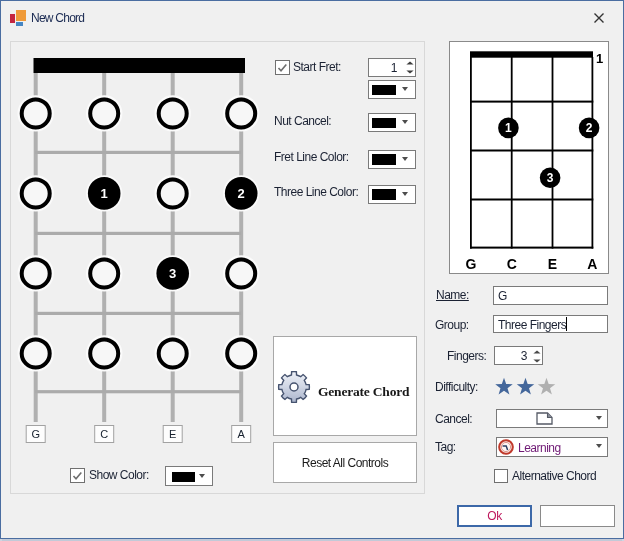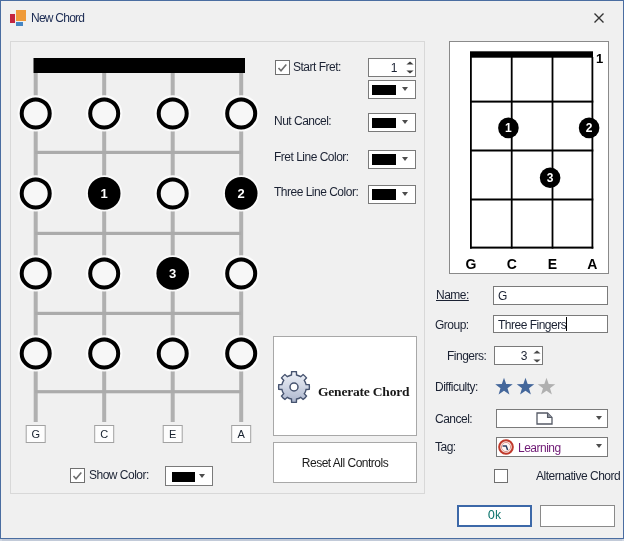--- a/index.html
+++ b/index.html
@@ -223,18 +223,18 @@
 <div class="field" style="left:496px;top:437px;width:112px;height:20px;"></div>
 <svg class="abs" style="left:498px;top:439px;" width="16" height="16" viewBox="0 0 16 16">
   <circle cx="8" cy="8" r="6.8" fill="#fdf5f3" stroke="#c0392b" stroke-width="2.1"></circle>
   <circle cx="8" cy="8" r="4.6" fill="none" stroke="#d98c80" stroke-width="0.9"></circle>
   <path d="M4.6,7.1 L8.2,7.1 L9.6,11" stroke="#2c3e63" stroke-width="1.5" fill="none"></path>
 </svg>
 <div class="txt" style="left:518px;top:441px;color:#701a75;">Learning</div>
 <div class="dd-arrow" style="left:596px;top:444px;"></div>
 
 <div class="cb" style="left:494px;top:469px;width:14px;height:14px;"></div>
-<div class="txt" style="left:512px;top:469px;margin-left:24px;">Alternative Chord</div>
+<div class="txt" style="left:512px;top:469px;">Alternative Chord</div>
 
 <div class="abs" style="left:457px;top:505px;width:75px;height:22px;background:#fff;border:2px solid #3c68a8;"></div>
-<div class="txt" style="left:457px;top:509px;width:75px;text-align:center;color:#0f766e;font-family:Liberation Mono, monospace;">Ok</div>
+<div class="txt" style="left:457px;top:509px;width:75px;text-align:center;color:#be185d;">Ok</div>
 <div class="abs" style="left:540px;top:505px;width:75px;height:22px;background:#fff;border:1px solid #8a8a8a;"></div>
 <div class="txt" style="left:540px;top:509px;width:75px;text-align:center;color:#1a1a1a;margin-top:45px;">Cancel</div>
 
 </body></html>

